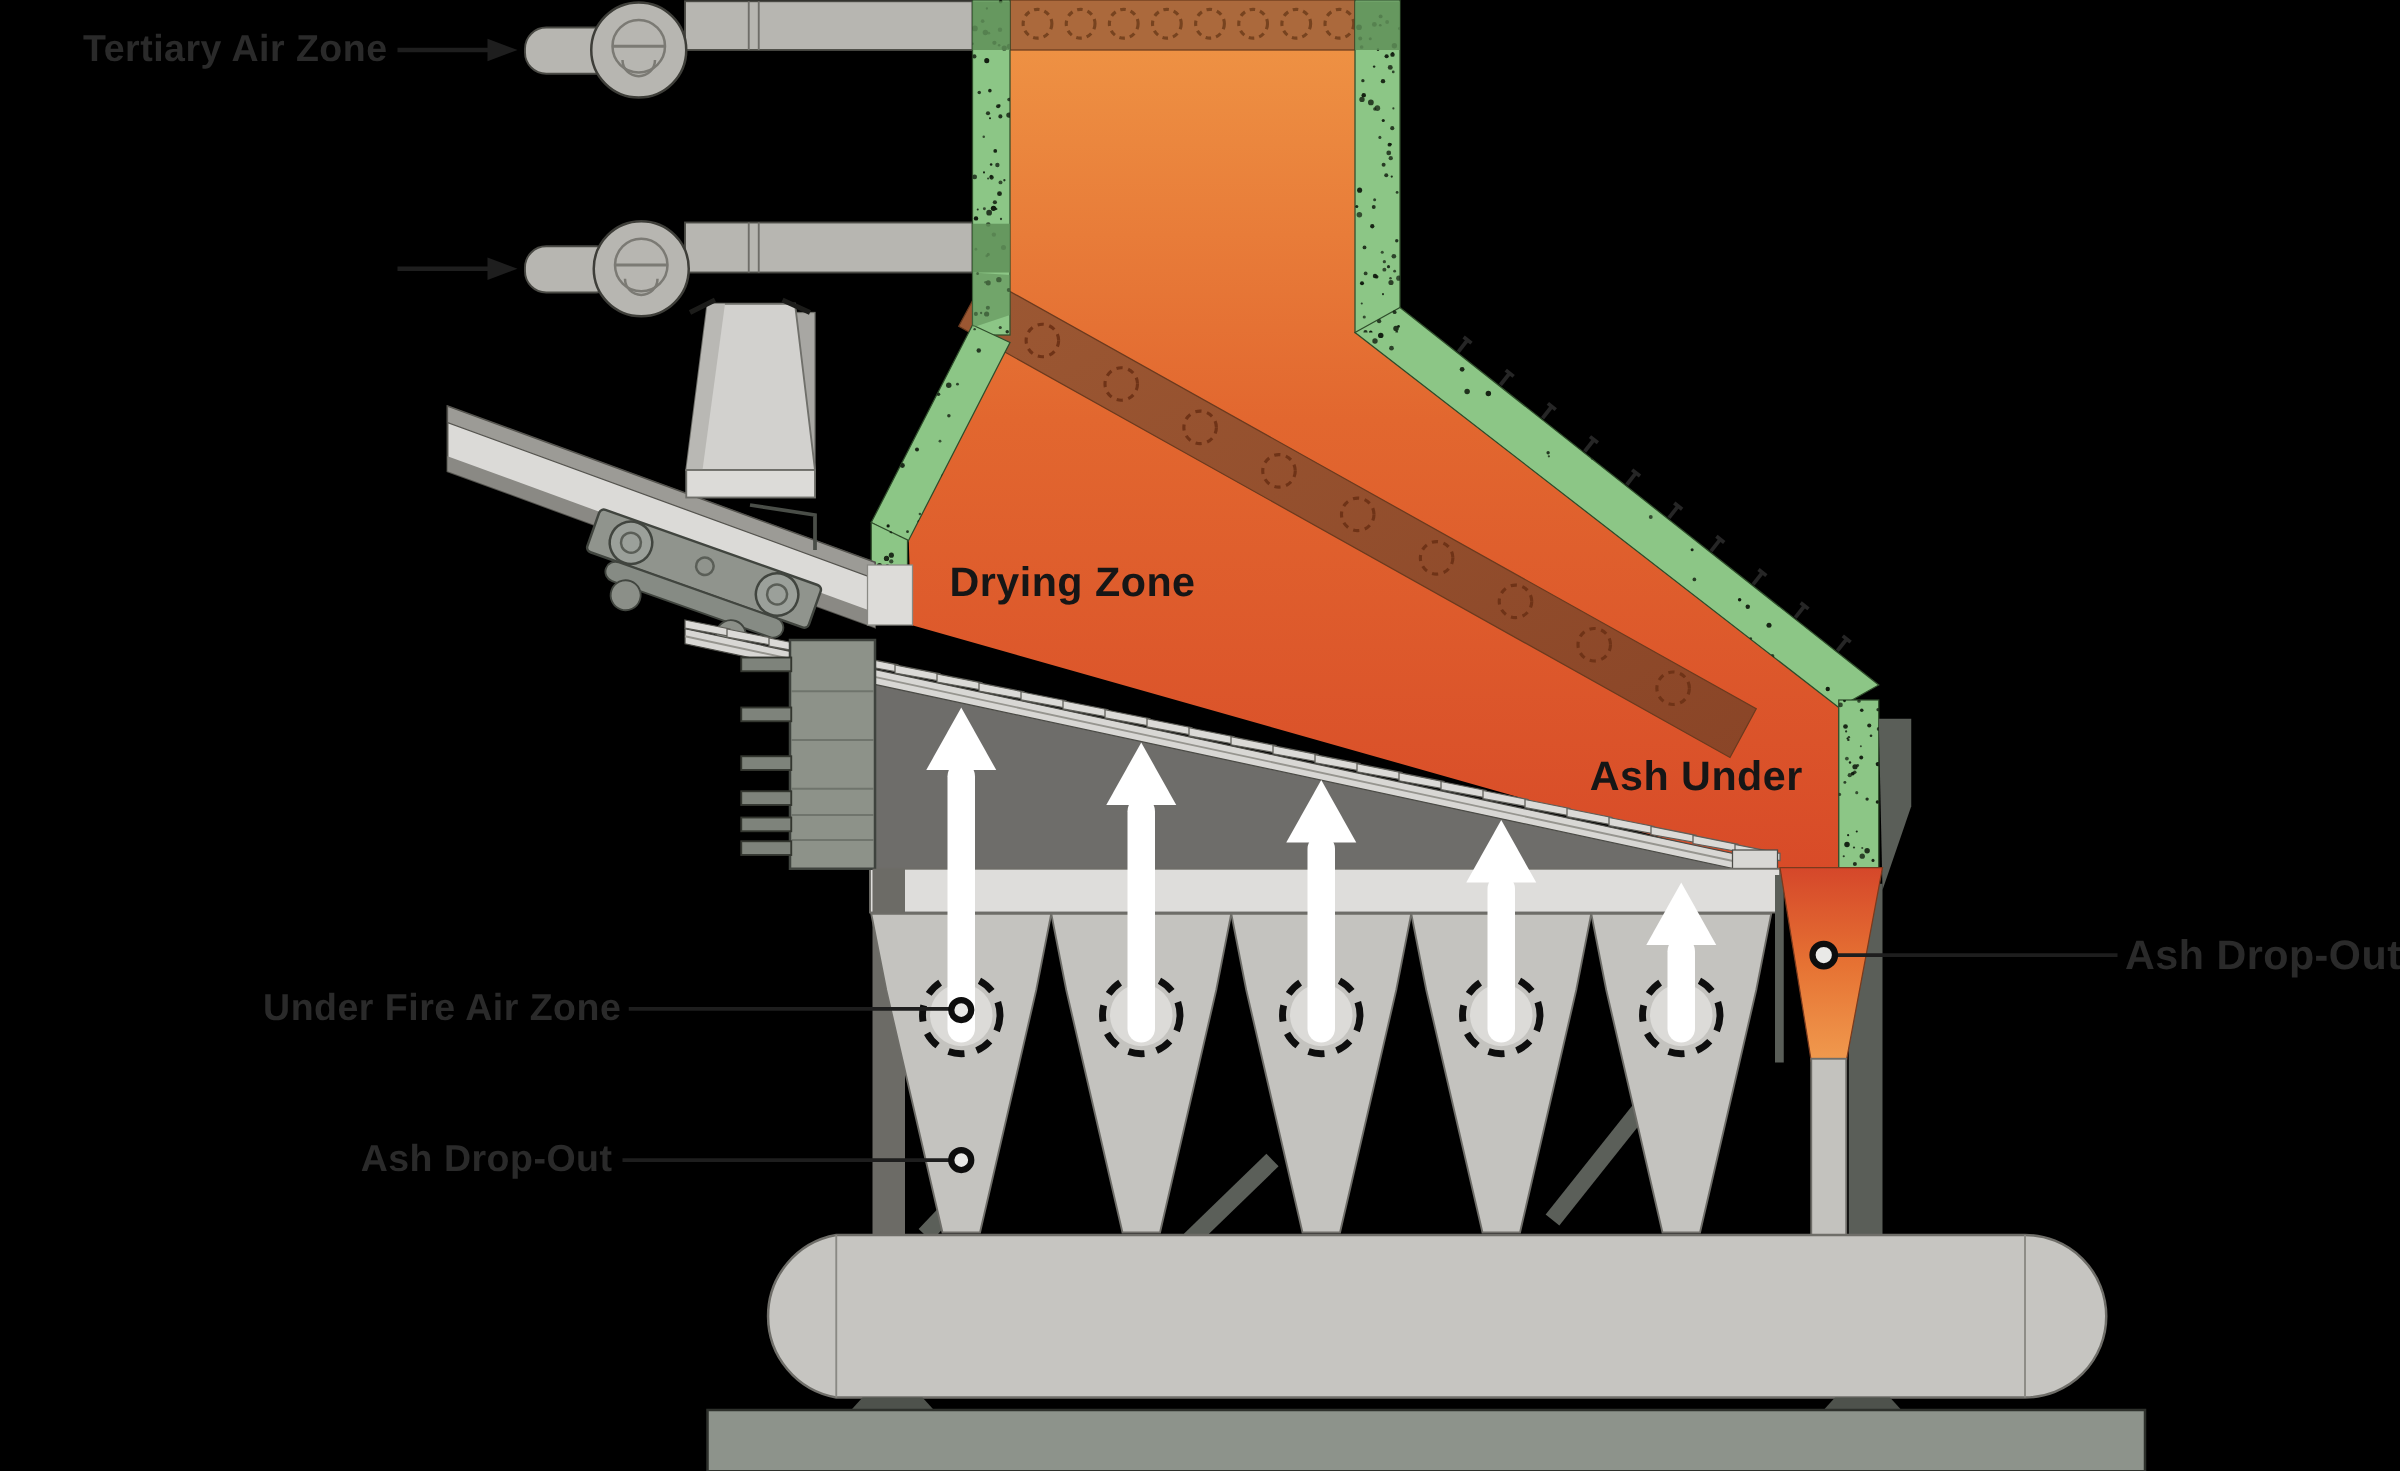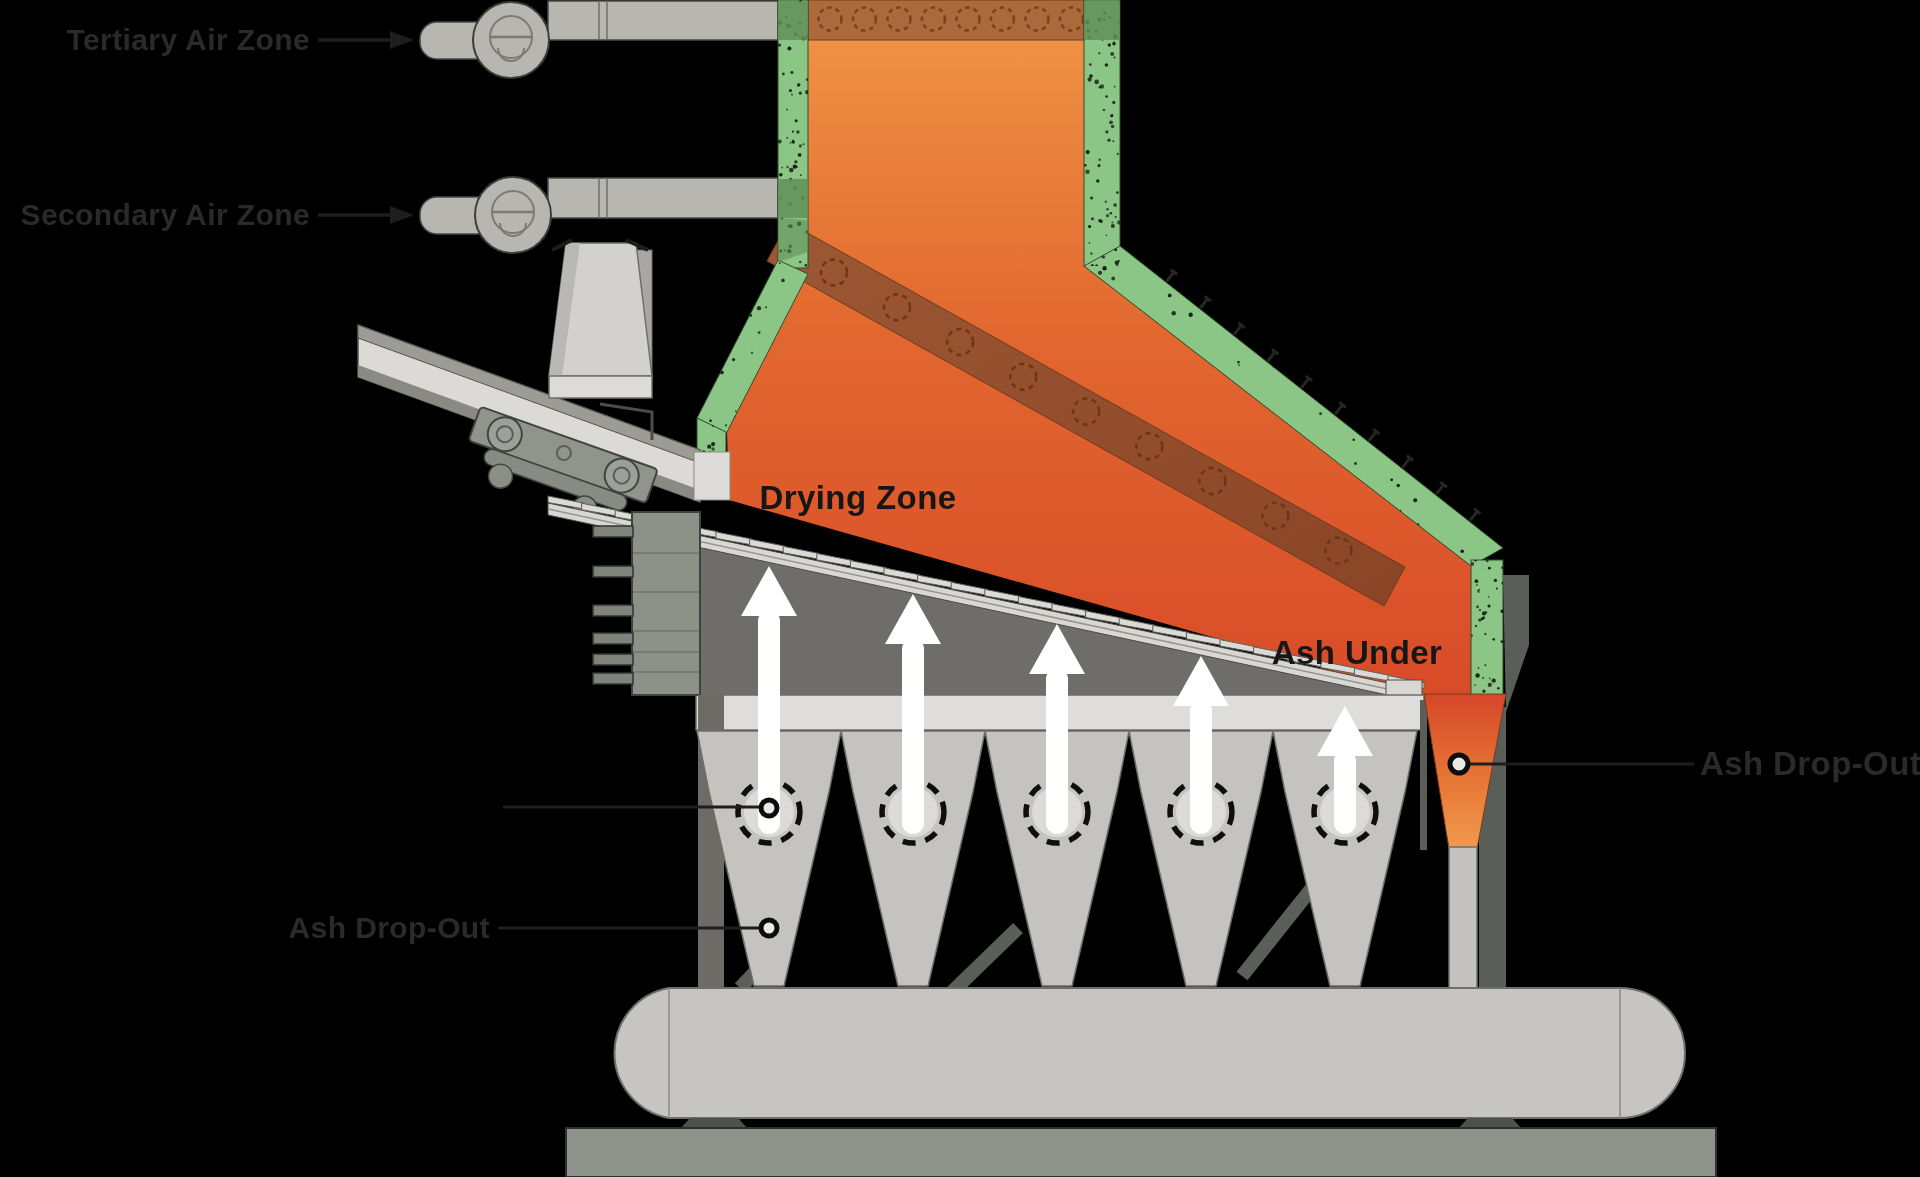--- a/index.html
+++ b/index.html
@@ -3,21 +3,21 @@
 <meta charset="utf-8">
 <style>
   html,body{margin:0;padding:0;background:var(--c-background,#000);width:1920px;height:1177px;overflow:hidden;}
   #stage{position:relative;width:1920px;height:1098px;background:var(--c-background,#000);
          font-family:"Liberation Sans","DejaVu Sans",sans-serif;}
   svg{position:absolute;left:0;top:0;}
   .lbl{position:absolute;font-weight:700;white-space:nowrap;transform:translateY(-50%);
        color:var(--c-outside_label_text,#2a2a2a);font-size:30px;letter-spacing:.4px;}
   .lbl.right-align{text-align:right;}
   .zone-lbl{position:absolute;font-weight:700;white-space:nowrap;transform:translate(-50%,-50%);
-       color:var(--c-zone_label_text,#161616);font-size:33px;letter-spacing:.4px;margin-top:32px;}
+       color:var(--c-zone_label_text,#161616);font-size:33px;letter-spacing:.4px;}
 </style>
 </head>
 <body>
 
 <div id="stage">
 
 <svg width="1920" height="1177" viewBox="0 0 1920 1177">
   <defs>
     <linearGradient id="gFire" x1="0" y1="0" x2="0" y2="1">
       <stop offset="0" stop-color="var(--c-fire_top,#ee9143)"></stop>
@@ -715,19 +715,19 @@
     <line x1="503" y1="807" x2="766" y2="807" stroke="var(--c-leader_line)" stroke-width="3"></line>
     <circle cx="769" cy="808" r="8" fill="#e9e9e7" stroke="#0d0d0d" stroke-width="5"></circle>
     <line x1="498" y1="928" x2="763" y2="928" stroke="var(--c-leader_line)" stroke-width="3"></line>
     <circle cx="769" cy="928" r="8" fill="#e9e9e7" stroke="#0d0d0d" stroke-width="5"></circle>
     <line x1="1468" y1="764" x2="1694" y2="764" stroke="var(--c-leader_line)" stroke-width="3"></line>
     <circle cx="1459" cy="764" r="9" fill="#e9e9e7" stroke="#0d0d0d" stroke-width="5"></circle>
   </g>
 </svg>
 
 <div class="lbl right-align" style="right:1610px;top:40px;">Tertiary Air Zone</div>
-<div class="lbl right-align" style="right:1610px;top:215px;">Secondary Air Zone</div>
+<div class="lbl right-align" style="right:1423px;top:807px;">Under Fire Air Zone</div>
 <div class="lbl right-align" style="right:1430px;top:928px;">Ash Drop-Out</div>
 <div class="lbl" style="left:1700px;top:764px;font-size:33px;">Ash Drop-Out</div>
 <div class="zone-lbl" style="left:858px;top:466px;">Drying Zone</div>
 <div class="zone-lbl" style="left:1357px;top:621px;">Ash Under</div>
 
 </div>
 
 </body></html>

